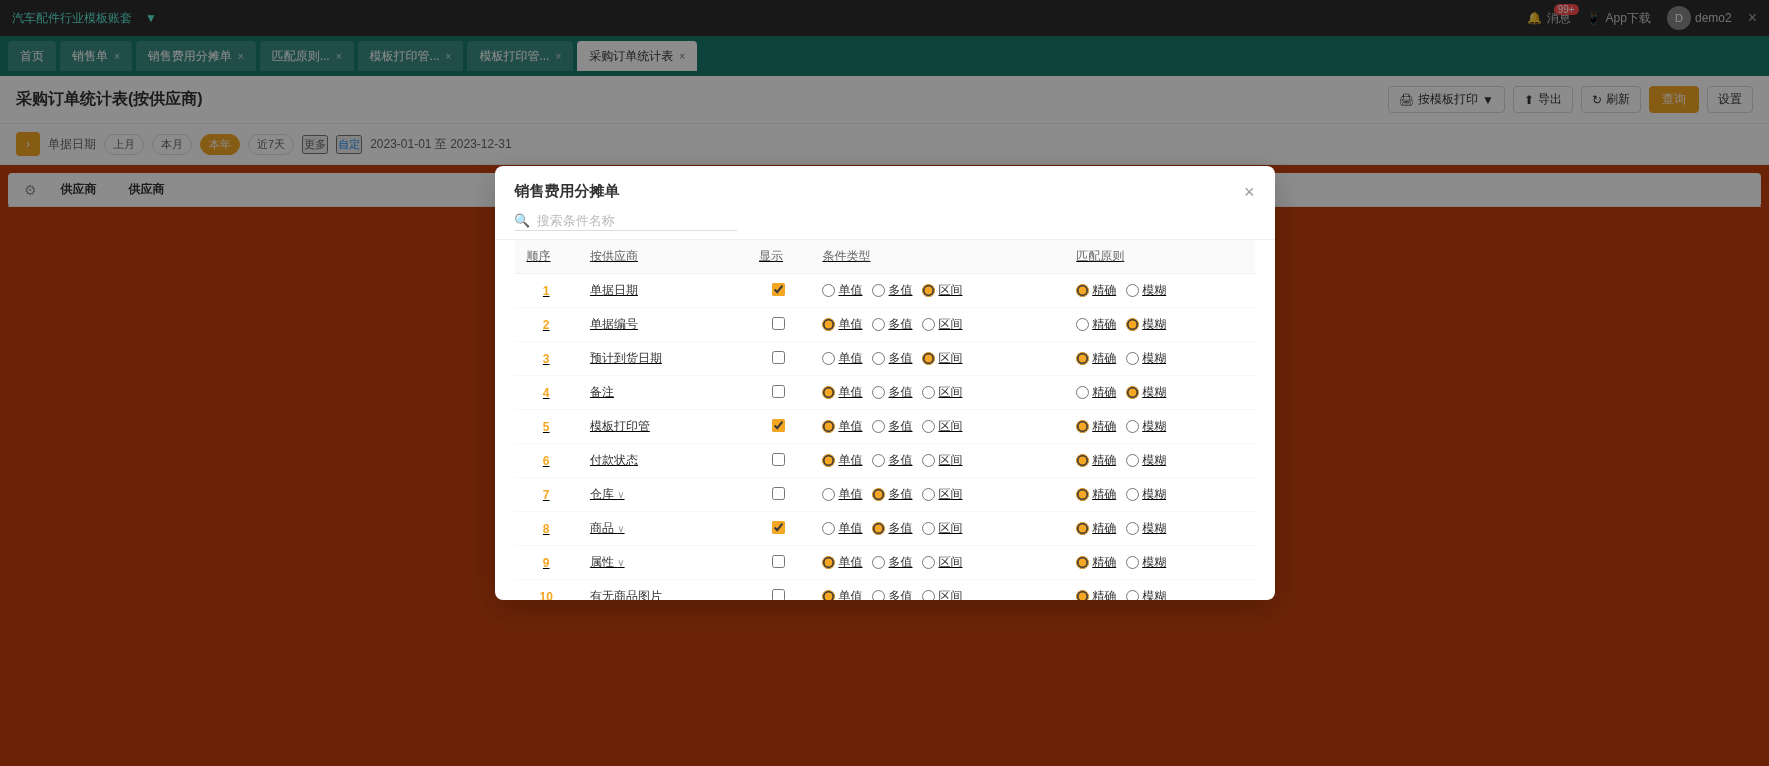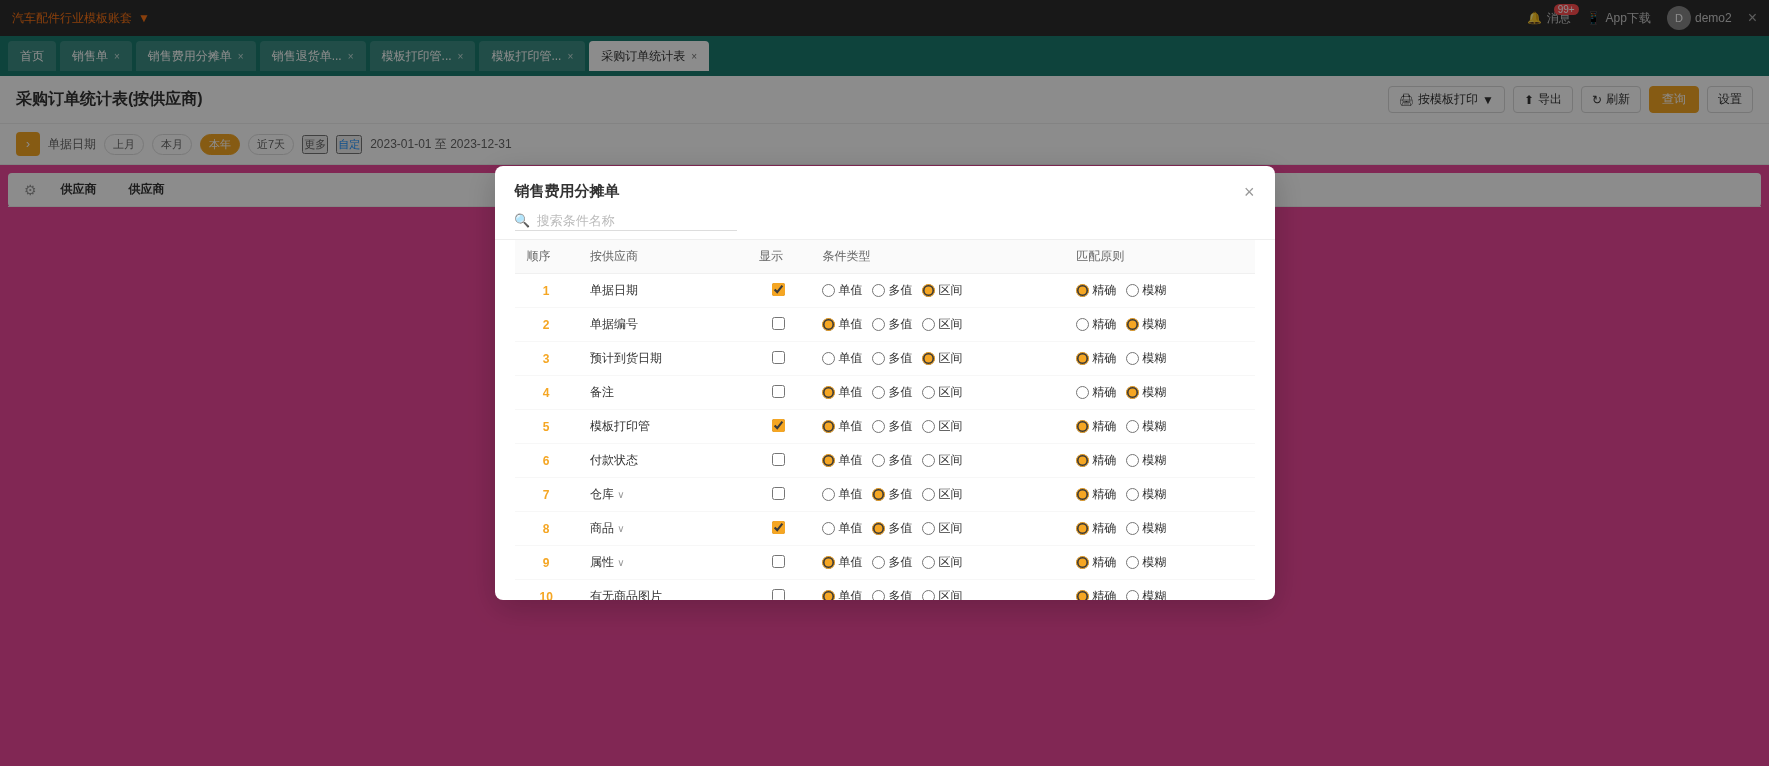--- a/index.html
+++ b/index.html
@@ -8,21 +8,21 @@
     
     .top-bar {
       background: #2d2d2d;
       height: 36px;
       display: flex;
       align-items: center;
       justify-content: space-between;
       padding: 0 12px;
       color: #ccc;
     }
-    .top-bar-left { font-size: 12px; color: #f97316; display: flex; align-items: center; gap: 6px; }
+    .top-bar-left { font-size: 12px; color: #5eead4; display: flex; align-items: center; gap: 13px; }
     .top-bar-right { display: flex; align-items: center; gap: 16px; font-size: 12px; }
     .top-bar-right .notif { position: relative; display: flex; align-items: center; gap: 4px; }
     .badge { background: #ff4d4f; color: white; border-radius: 8px; padding: 0 4px; font-size: 10px; position: absolute; top: -6px; right: -8px; }
     .close-x { color: #aaa; cursor: pointer; font-size: 16px; }
 
     
     .tab-bar {
       background: #1a7a6e;
       height: 40px;
       display: flex;
@@ -40,21 +40,21 @@
       display: flex;
       align-items: center;
       gap: 6px;
       height: 30px;
     }
     .tab-item.active { background: white; color: #333; }
     .tab-close { font-size: 10px; color: inherit; opacity: 0.7; }
 
     
     .page-content {
-      background: #ec4899;
+      background: #c2410c;
       min-height: calc(766px - 36px - 40px);
       position: relative;
     }
 
     
     .page-header {
       background: white;
       padding: 10px 16px;
       display: flex;
       align-items: center;
@@ -182,20 +182,21 @@
       background: transparent;
     }
     .search-input::placeholder { color: #bbb; }
     .search-underline { border-bottom: 1px solid #ddd; padding-bottom: 2px; display: flex; align-items: center; }
 
     
     .settings-table {
       width: 100%;
       border-collapse: collapse;
       font-size: 12px;
+      text-decoration: underline;
     }
     .settings-table th {
       background: #fafafa;
       padding: 8px 12px;
       text-align: left;
       color: #666;
       font-weight: normal;
       border-bottom: 1px solid #f0f0f0;
     }
     .settings-table td {
@@ -287,21 +288,21 @@
   </div>
   <div class="tab-item">
     <span>销售单</span>
     <span class="tab-close">×</span>
   </div>
   <div class="tab-item">
     <span>销售费用分摊单</span>
     <span class="tab-close">×</span>
   </div>
   <div class="tab-item">
-    <span>销售退货单...</span>
+    <span>匹配原则...</span>
     <span class="tab-close">×</span>
   </div>
   <div class="tab-item">
     <span>模板打印管...</span>
     <span class="tab-close">×</span>
   </div>
   <div class="tab-item">
     <span>模板打印管...</span>
     <span class="tab-close">×</span>
   </div>

